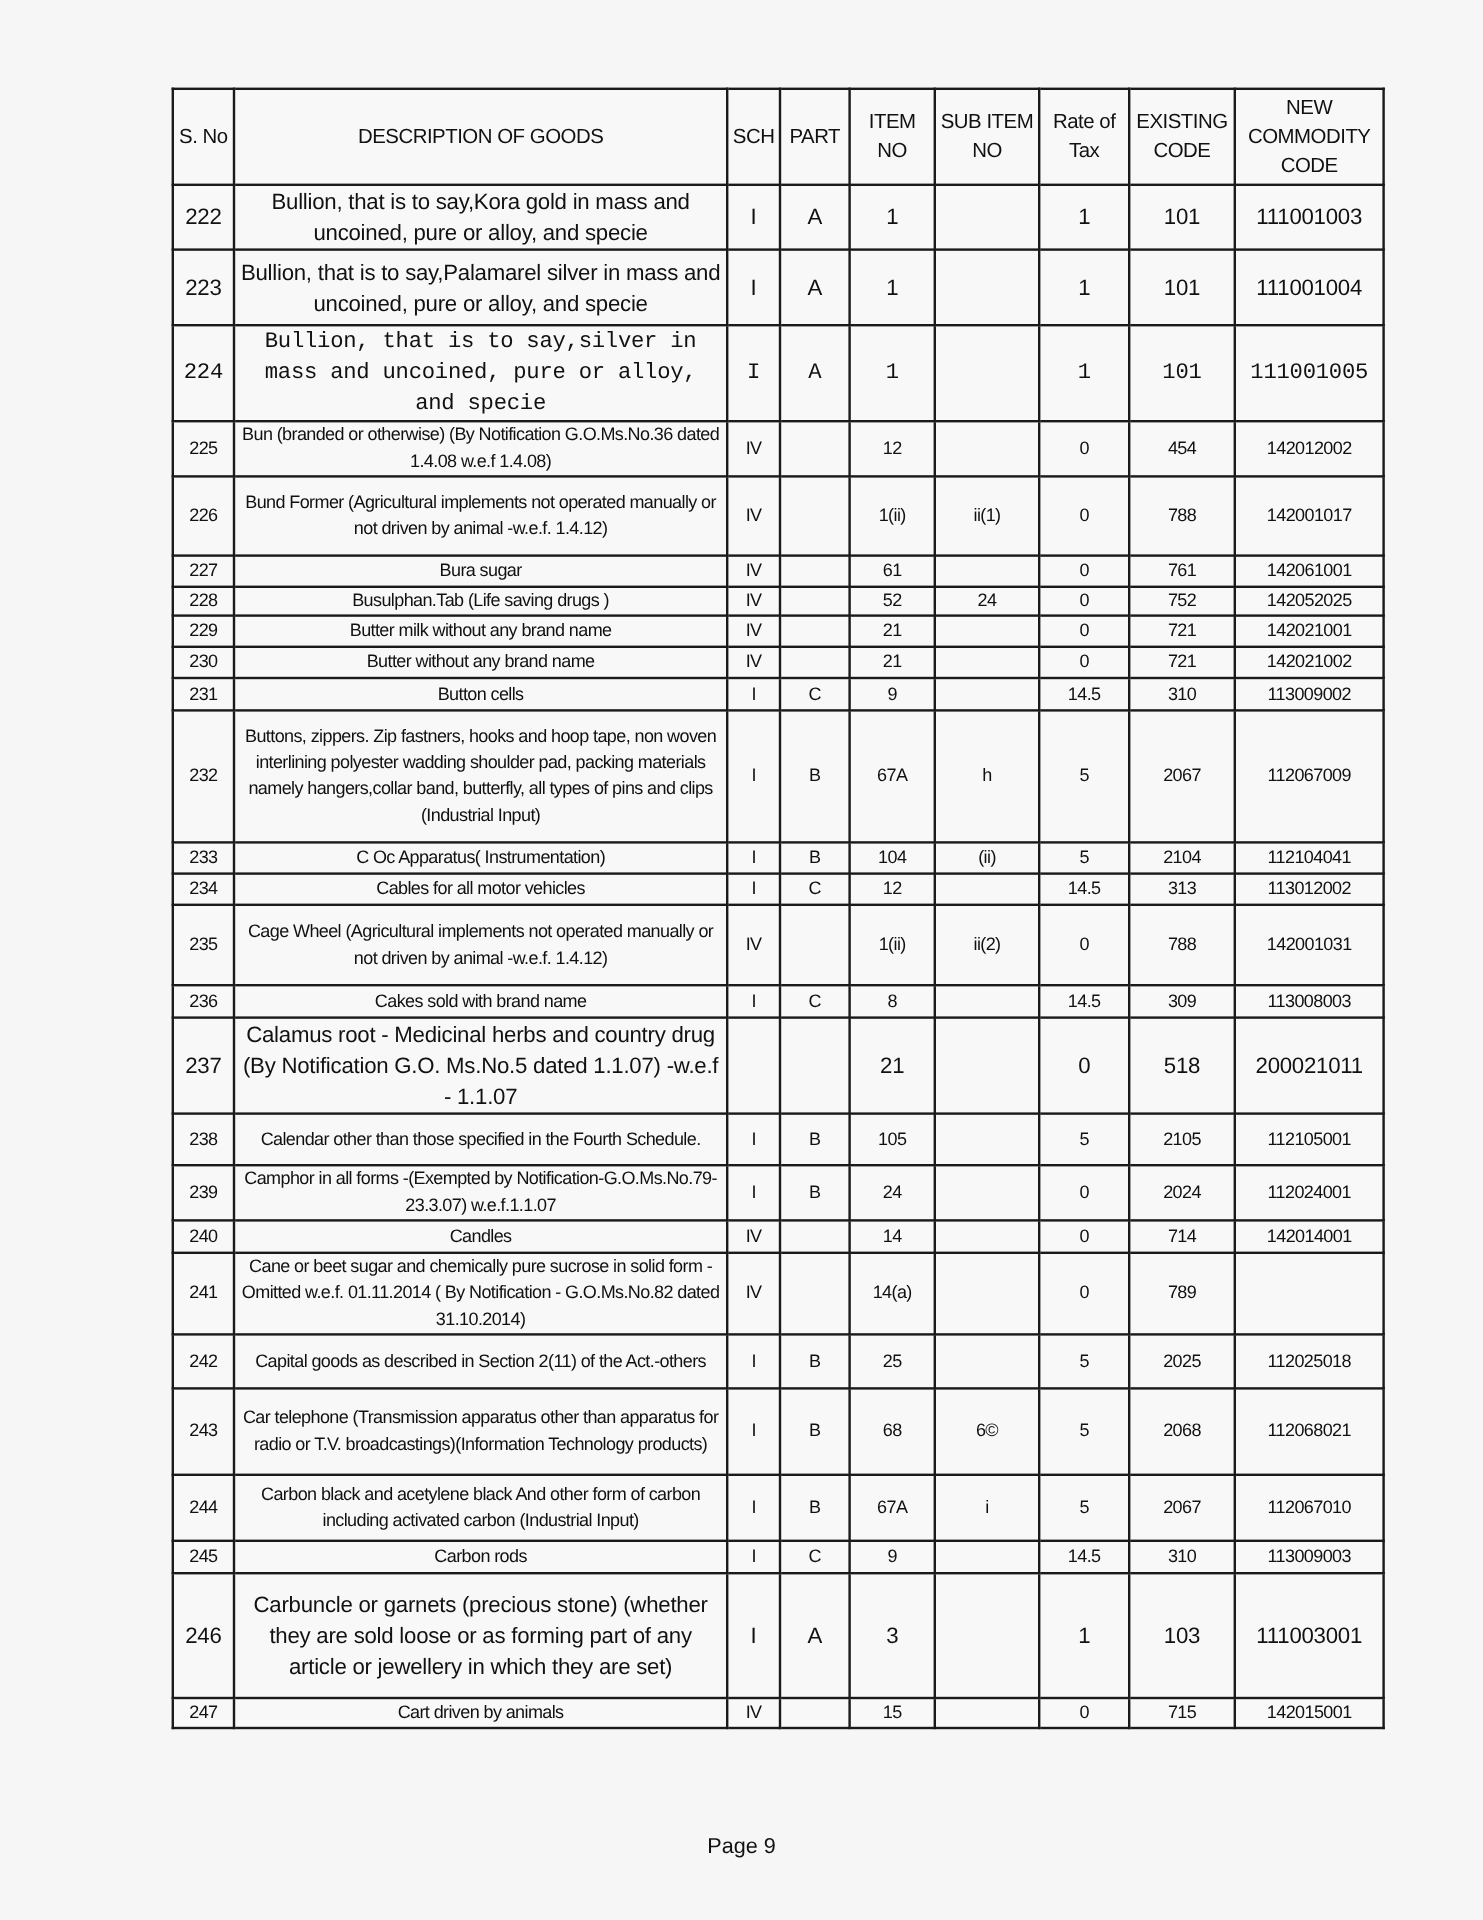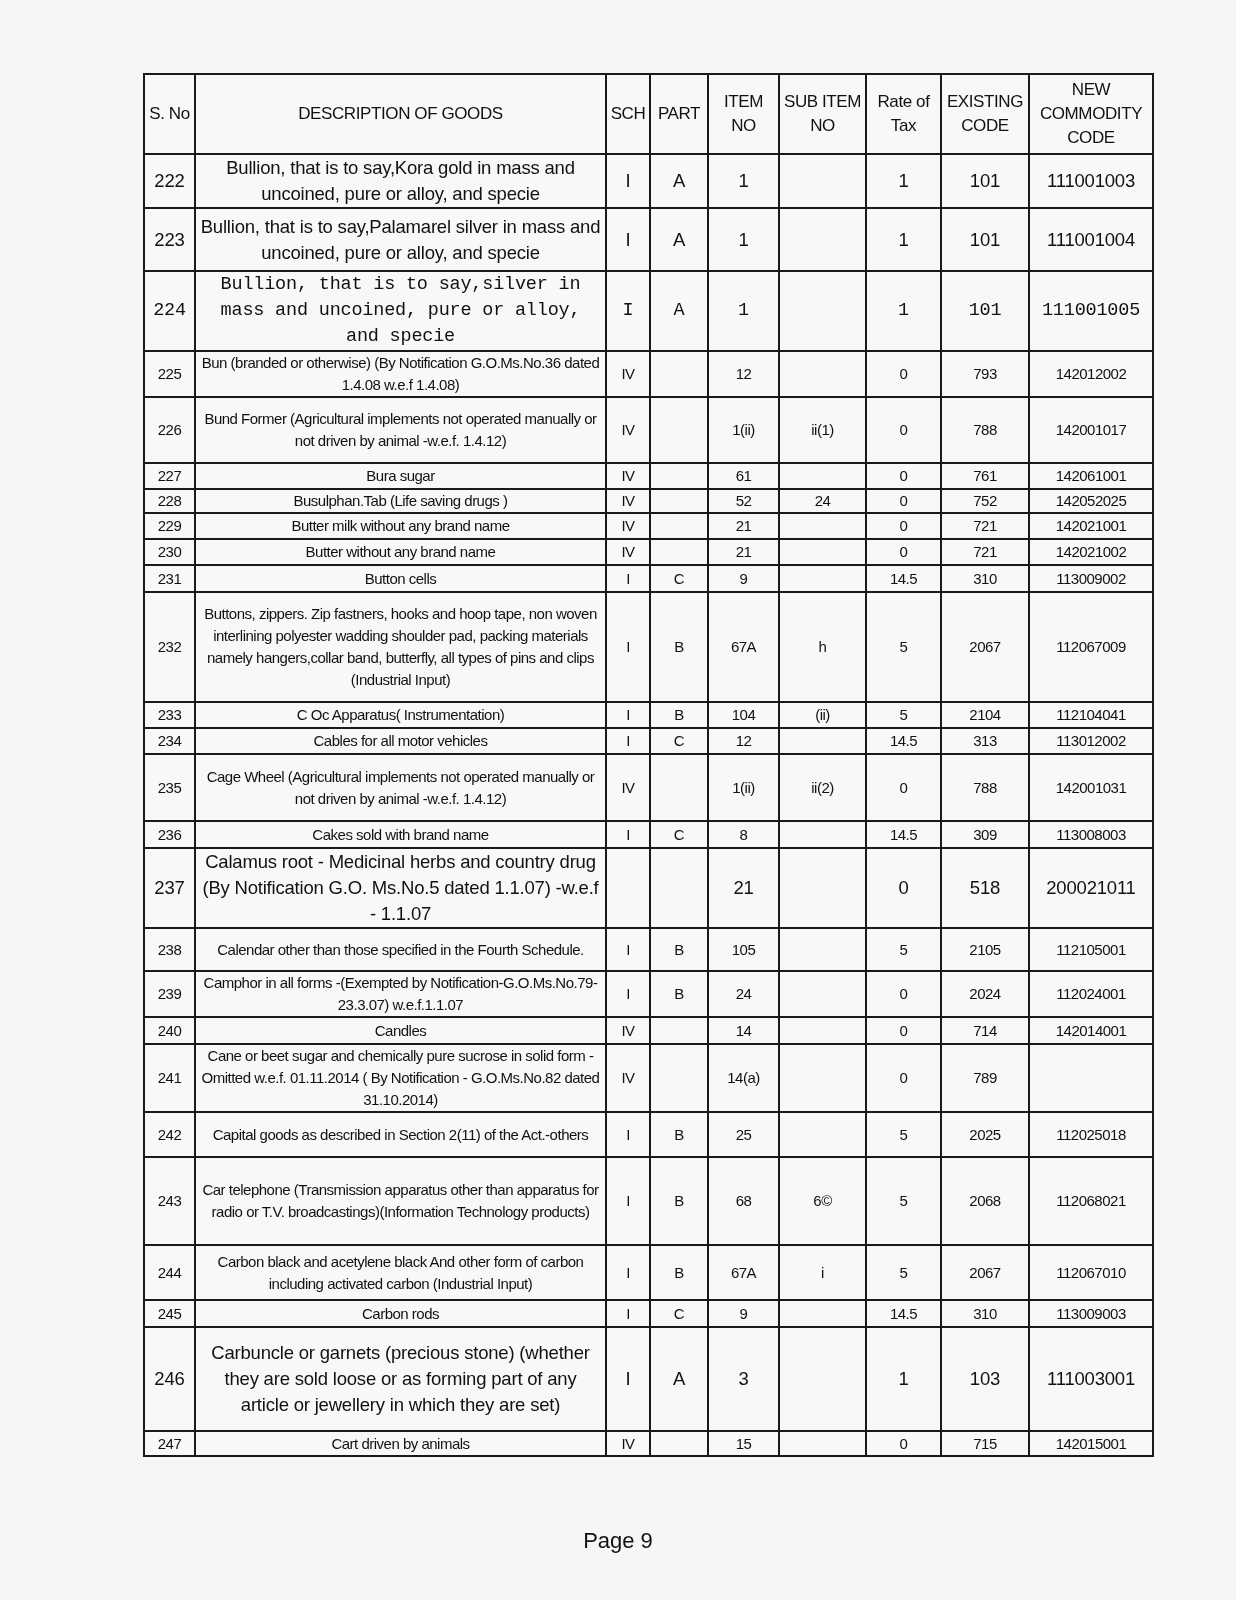--- a/index.html
+++ b/index.html
@@ -34,21 +34,21 @@
   }
   td.desc { text-align: left; padding-left: 3px; }
   td { font-size: 15px; line-height: 22px; letter-spacing: -0.5px; }
   tr.big td { font-size: 18.5px; line-height: 26px; letter-spacing: -0.2px; }
   td.bold { font-weight: bold; }
   .footer {
     position: absolute;
     left: 0; width: 1236px;
     top: 1528px;
     text-align: center;
-    font-size: 22px;
+    font-size: 18px;
   }
 </style>
 </head>
 <body>
 
 <table class="goods">
   <colgroup>
     <col style="width:51px">
     <col style="width:411px">
     <col style="width:44px">
@@ -107,21 +107,21 @@
         <td>111001005</td>
       </tr>
       <tr style="height: 44px;">
         <td>225</td>
         <td class="desc">Bun (branded or otherwise)  (By Notification G.O.Ms.No.36 dated 1.4.08 w.e.f 1.4.08)</td>
         <td>IV</td>
         <td></td>
         <td>12</td>
         <td></td>
         <td>0</td>
-        <td>793</td>
+        <td>454</td>
         <td>142012002</td>
       </tr>
       <tr style="height: 66px;">
         <td>226</td>
         <td class="desc">Bund Former (Agricultural implements not operated manually or not driven by animal -w.e.f. 1.4.12)</td>
         <td>IV</td>
         <td></td>
         <td>1(ii)</td>
         <td>ii(1)</td>
         <td>0</td>
@@ -297,21 +297,21 @@
         <td>242</td>
         <td class="desc">Capital goods as described in Section 2(11) of the Act.-others</td>
         <td class="bold">I</td>
         <td class="bold">B</td>
         <td>25</td>
         <td></td>
         <td>5</td>
         <td>2025</td>
         <td>112025018</td>
       </tr>
-      <tr style="height: 88px;">
+      <tr style="height: 72px;">
         <td>243</td>
         <td class="desc">Car telephone (Transmission apparatus other than apparatus for radio or T.V. broadcastings)(Information  Technology products)</td>
         <td class="bold">I</td>
         <td class="bold">B</td>
         <td>68</td>
         <td>6©</td>
         <td>5</td>
         <td>2068</td>
         <td>112068021</td>
       </tr>

